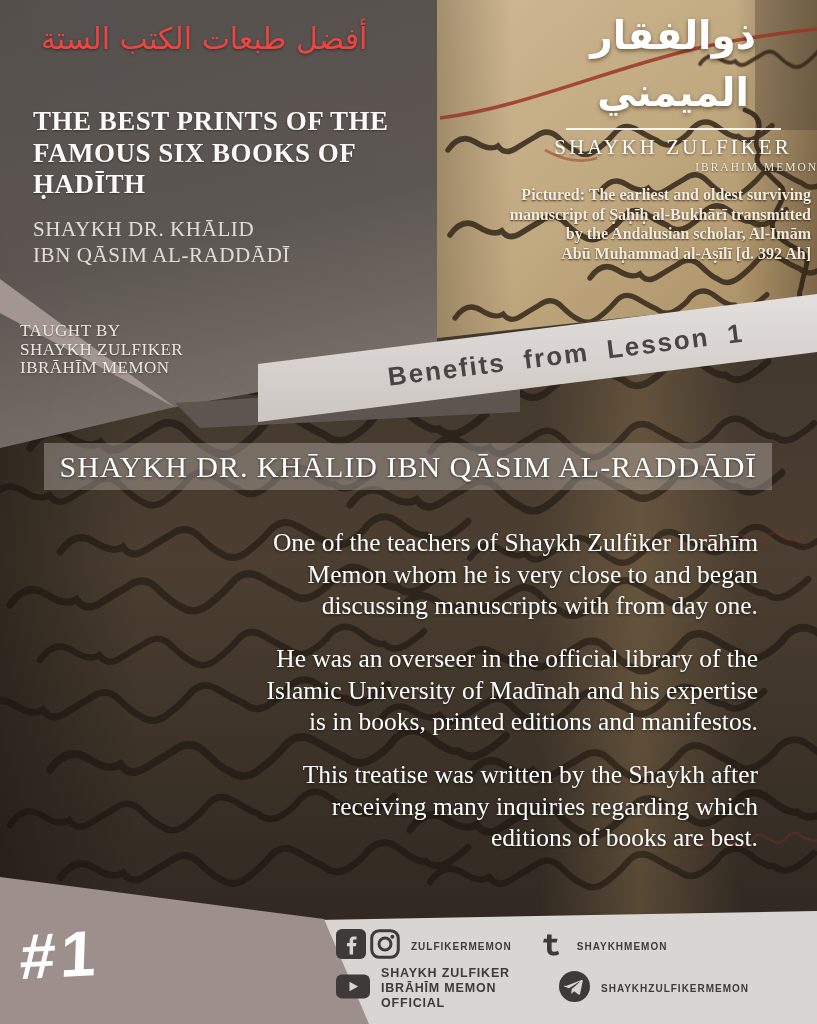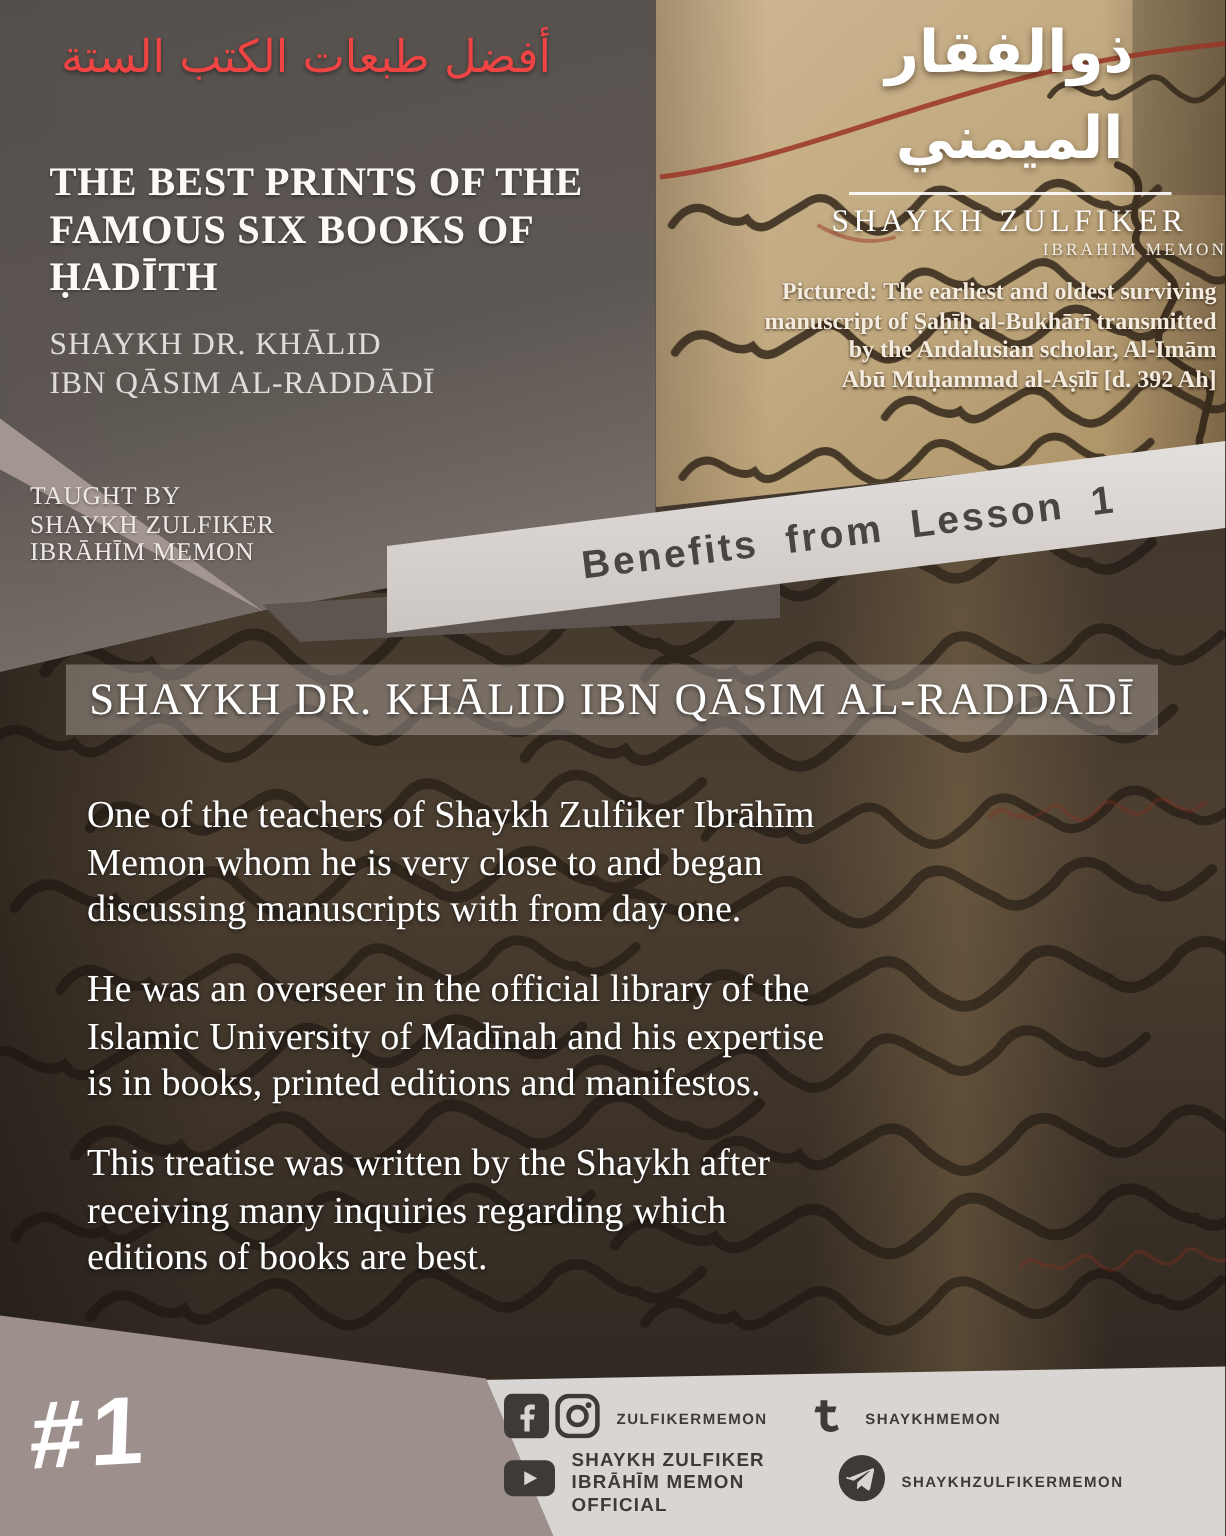--- a/index.html
+++ b/index.html
@@ -51,21 +51,21 @@
     font-family:"Liberation Sans",sans-serif;font-weight:bold;font-size:26px;
     letter-spacing:2px;word-spacing:9px;color:#4a4542;
   }
   .heading-band{
     left:44px;top:443px;width:728px;height:47px;
     display:flex;align-items:center;justify-content:center;
     font-size:30px;letter-spacing:1px;color:#ffffff;
     text-shadow:0 1px 3px rgba(0,0,0,.55);
   }
   .para{
-    left:58px;width:700px;text-align:left;font-size:25.5px;line-height:31.5px;
+    left:58px;width:700px;text-align:right;font-size:25.5px;line-height:31.5px;
     color:#ffffff;text-shadow:0 1px 3px rgba(0,0,0,.6);
   }
   .p1{top:527px;} .p2{top:643px;} .p3{top:759px;}
   .footer-number{
     left:20px;top:918px;font-family:"Liberation Sans",sans-serif;
     font-weight:800;font-size:64px;color:#fff;letter-spacing:5px;
     transform:rotate(-3deg) skewX(-5deg);
   }
   .social{left:336px;top:926px;width:478px;font-family:"Liberation Sans",sans-serif;color:#3e3a38;}
   .social-row{display:flex;align-items:center;height:40px;}

